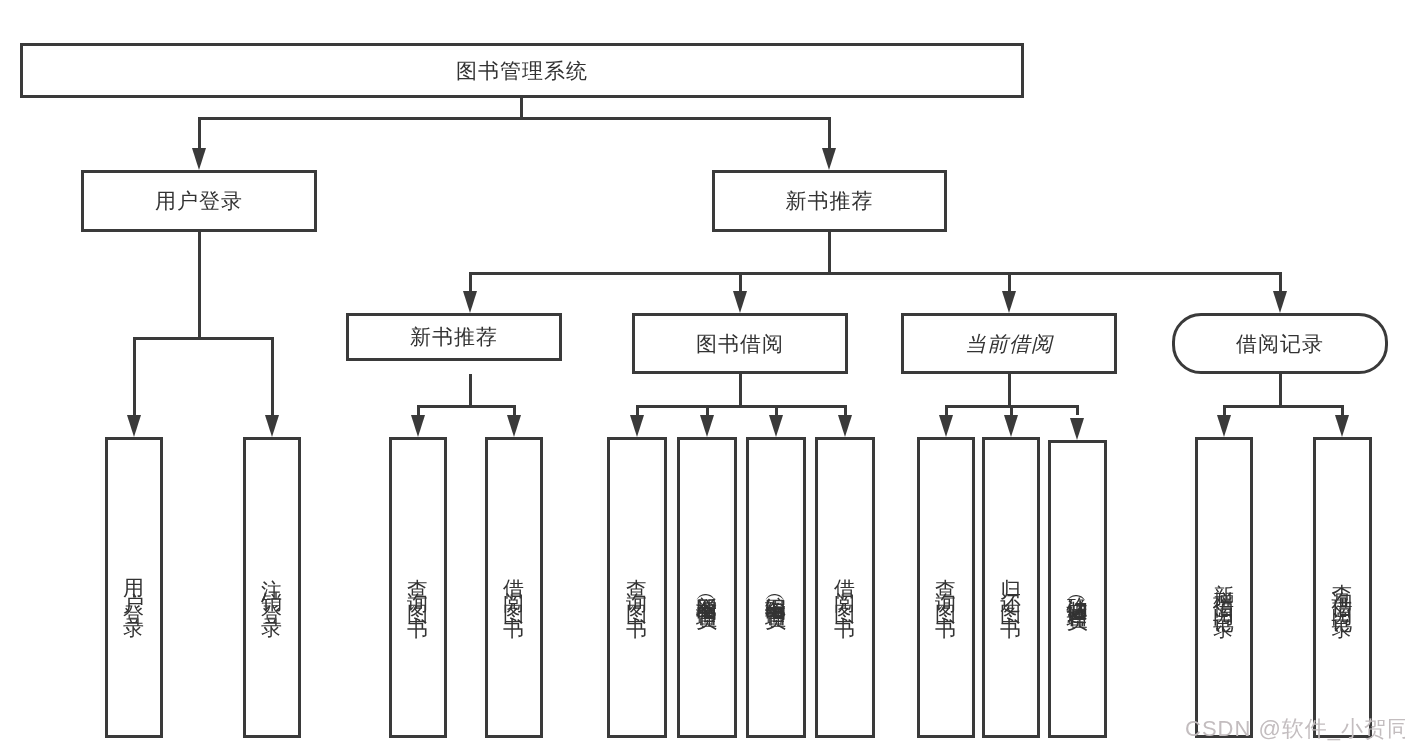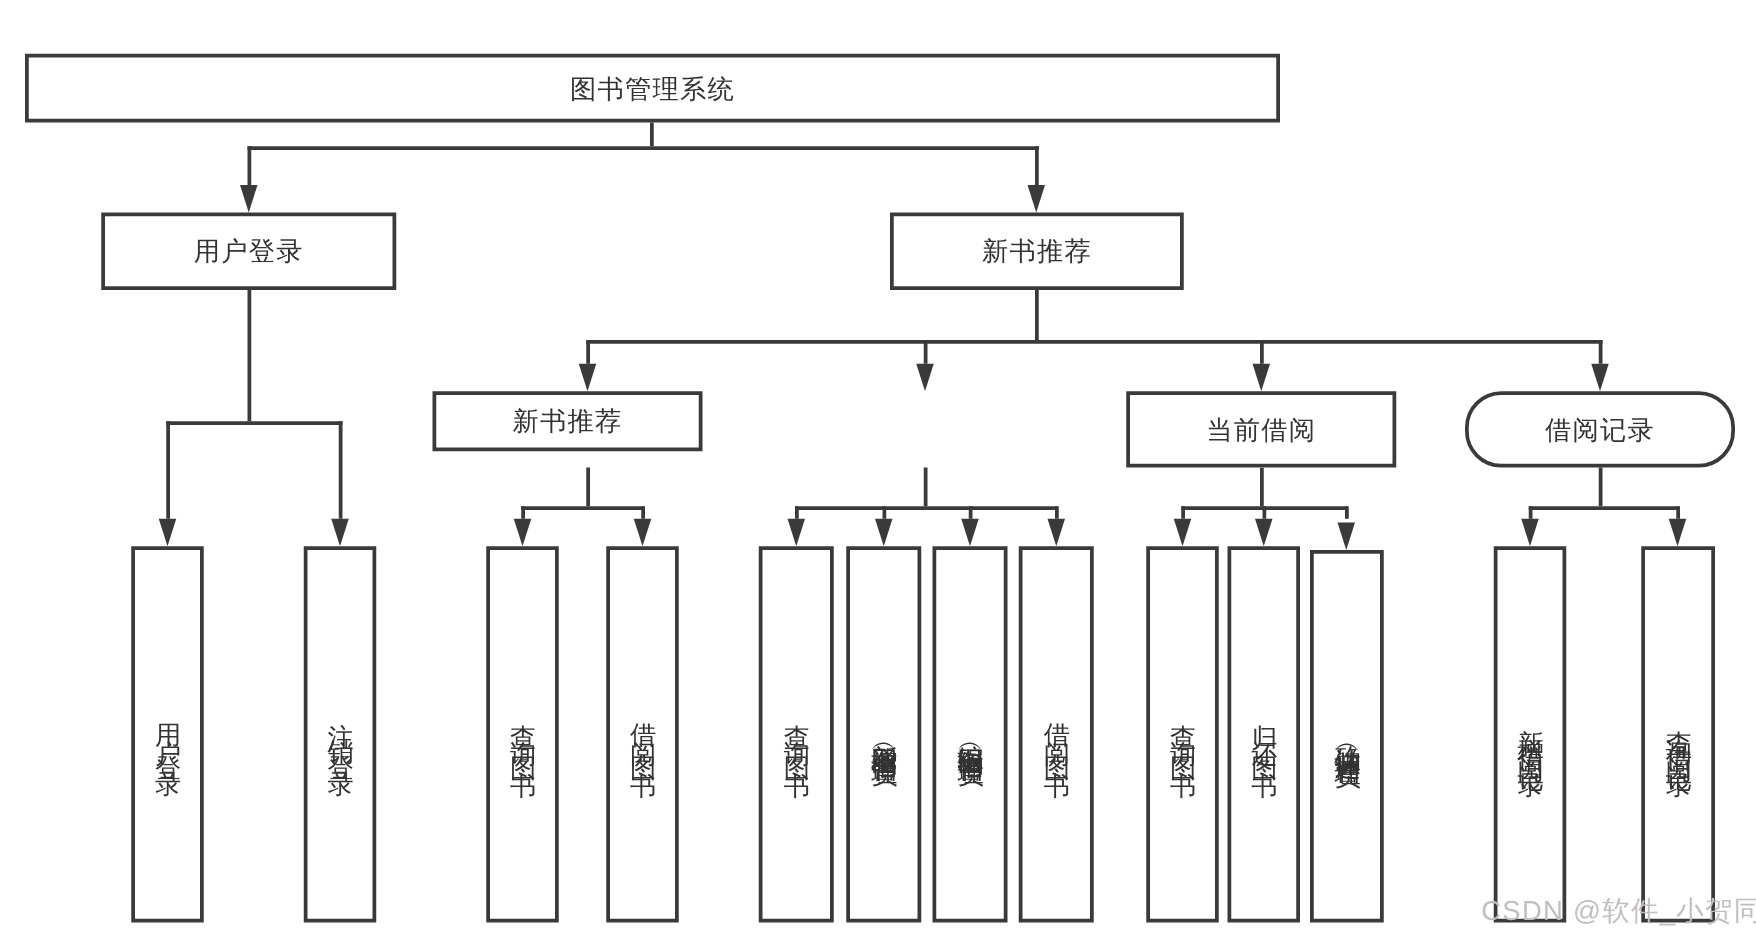--- a/index.html
+++ b/index.html
@@ -124,21 +124,24 @@
   <div class="node" style="left:81px;top:170px;width:236px;height:62px;">
     <span class="lbl">用户登录</span>
   </div>
   <div class="node" style="left:712px;top:170px;width:235px;height:62px;">
     <span class="lbl">新书推荐</span>
   </div>
 
   <div class="node" style="left:346px;top:313px;width:216px;height:48px;">
     <span class="lbl">新书推荐</span>
   </div>
-  <div class="node" style="left:901px;top:313px;width:216px;height:61px;">
+  <div class="node" style="left:632px;top:313px;width:216px;height:61px;">
+    <span class="lbl">图书借阅</span>
+  </div>
+  <div class="node" style="left:901px;top:313px;width:216px;height:61px;font-style:italic;">
     <span class="lbl">当前借阅</span>
   </div>
   <div class="node" style="left:1172px;top:313px;width:216px;height:61px;border-radius:29px;">
     <span class="lbl">借阅记录</span>
   </div>
 
   <div class="node" style="left:105px;top:437px;width:58px;height:301px;">
     <span class="vtext sp-wide">用户登录</span>
   </div>
   <div class="node" style="left:243px;top:437px;width:58px;height:301px;">

